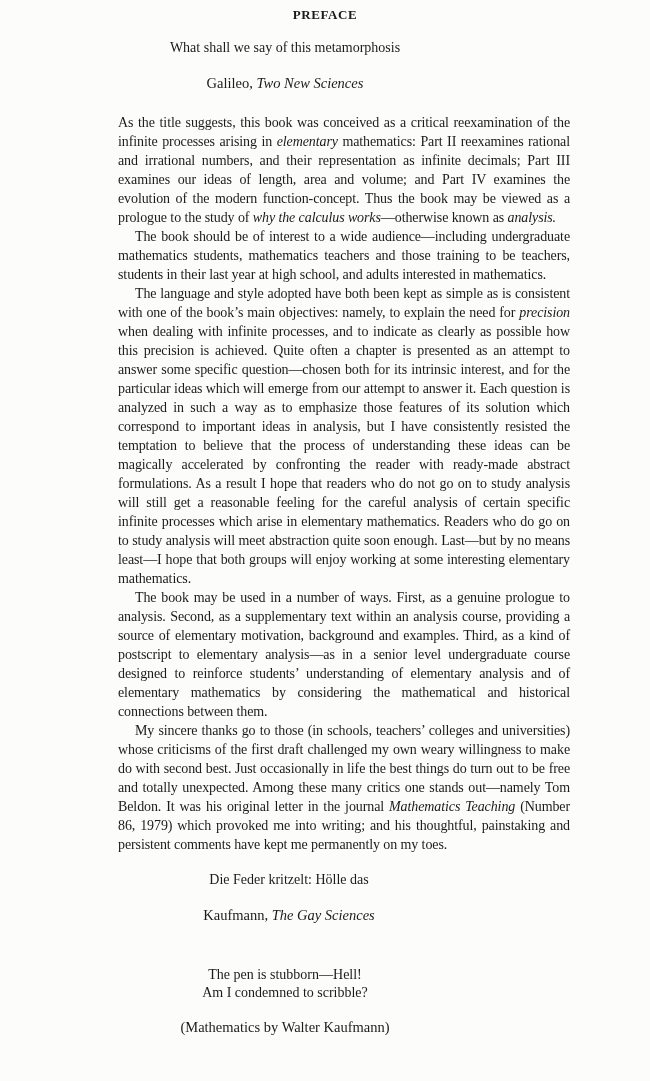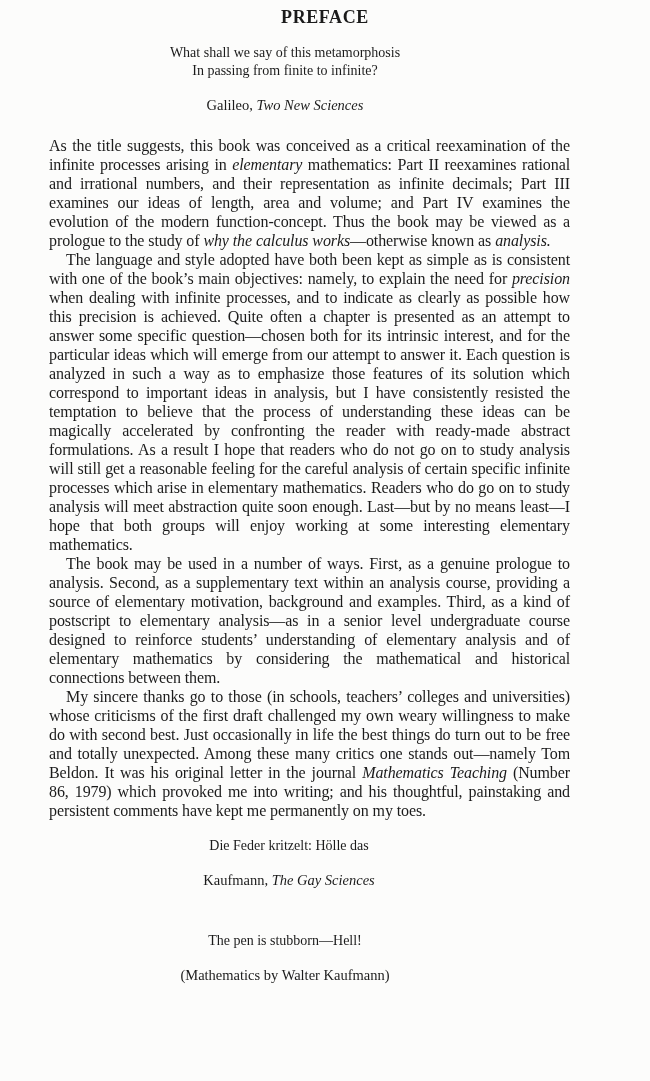--- a/index.html
+++ b/index.html
@@ -13,21 +13,21 @@
     height: 1081px;
     background: #fcfcfb;
     color: #1b1b1b;
     font-family: "Liberation Serif", serif;
     box-sizing: border-box;
     padding-top: 7px;
     overflow: hidden;
   }
   .title {
     margin: 0;
-    font-size: 18px;
+    font-size: 13px;
     font-weight: bold;
     text-align: center;
     letter-spacing: 0.6px;
   }
   .epigraph {
     text-align: center;
     margin-right: 80px;
     font-size: 14px;
     line-height: 17.5px;
   }
@@ -35,23 +35,23 @@
     margin-top: 18px;
     font-size: 14.5px;
   }
   .work {
     font-style: italic;
   }
   .epigraph-top {
     margin-top: 16px;
   }
   .body-text {
-    margin: 21px 80px 0 49px;
+    margin: 21px 80px 0 118px;
     text-align: justify;
-    font-size: 16px;
+    font-size: 14px;
     line-height: 19px;
     letter-spacing: -0.1px;
   }
   .body-text p {
     margin: 0;
   }
   .body-text p.indent {
     text-indent: 17px;
   }
   .epigraph-nietzsche {
@@ -65,45 +65,46 @@
 </head>
 <body>
 
 <div class="page">
 
   <h1 class="title">PREFACE</h1>
 
   <div class="epigraph epigraph-top">
     <div class="quote">
         <div>What shall we say of this metamorphosis</div>
-        <div>In passing from finite to infinite?</div>
       </div>
     <div class="attribution">
       <span>Galileo, </span><span class="work">Two New Sciences</span>
     </div>
   </div>
 
   <div class="body-text">
       <p><span>As the title suggests, this book was conceived as a critical reexamination of the infinite processes arising in </span><span style="font-style: italic;">elementary</span><span> mathematics: Part II reexamines rational and irrational numbers, and their representation as infinite decimals; Part III examines our ideas of length, area and volume; and Part IV examines the evolution of the modern function-concept. Thus the book may be viewed as a prologue to the study of </span><span style="font-style: italic;">why the calculus works</span><span>—otherwise known as </span><span style="font-style: italic;">analysis.</span></p>
+      <p class="indent"><span>The book should be of interest to a wide audience—including undergraduate mathematics students, mathematics teachers and those training to be teachers, students in their last year at high school, and adults interested in mathematics.</span></p>
       <p class="indent"><span>The language and style adopted have both been kept as simple as is consistent with one of the book’s main objectives: namely, to explain the need for </span><span style="font-style: italic;">precision</span><span> when dealing with infinite processes, and to indicate as clearly as possible how this precision is achieved. Quite often a chapter is presented as an attempt to answer some specific question—chosen both for its intrinsic interest, and for the particular ideas which will emerge from our attempt to answer it. Each question is analyzed in such a way as to emphasize those features of its solution which correspond to important ideas in analysis, but I have consistently resisted the temptation to believe that the process of understanding these ideas can be magically accelerated by confronting the reader with ready-made abstract formulations. As a result I hope that readers who do not go on to study analysis will still get a reasonable feeling for the careful analysis of certain specific infinite processes which arise in elementary mathematics. Readers who do go on to study analysis will meet abstraction quite soon enough. Last—but by no means least—I hope that both groups will enjoy working at some interesting elementary mathematics.</span></p>
       <p class="indent"><span>The book may be used in a number of ways. First, as a genuine prologue to analysis. Second, as a supplementary text within an analysis course, providing a source of elementary motivation, background and examples. Third, as a kind of postscript to elementary analysis—as in a senior level undergraduate course designed to reinforce students’ understanding of elementary analysis and of elementary mathematics by considering the mathematical and historical connections between them.</span></p>
       <p class="indent"><span>My sincere thanks go to those (in schools, teachers’ colleges and universities) whose criticisms of the first draft challenged my own weary willingness to make do with second best. Just occasionally in life the best things do turn out to be free and totally unexpected. Among these many critics one stands out—namely Tom Beldon. It was his original letter in the journal </span><span style="font-style: italic;">Mathematics Teaching</span><span> (Number 86, 1979) which provoked me into writing; and his thoughtful, painstaking and persistent comments have kept me permanently on my toes.</span></p>
     </div>
 
   <div class="epigraph epigraph-nietzsche">
     <div class="quote">
         <div>Die Feder kritzelt: Hölle das</div>
       </div>
     <div class="attribution">
       <span>Kaufmann, </span><span class="work">The Gay Sciences</span>
     </div>
   </div>
 
   <div class="epigraph epigraph-translation">
     <div class="quote">
         <div>The pen is stubborn—Hell!</div>
+        <div>Am I condemned to scribble?</div>
       </div>
     <div class="attribution">
       <span>(Mathematics by Walter Kaufmann)</span><span class="work"></span>
     </div>
   </div>
 
 </div>
 
 </body></html>

